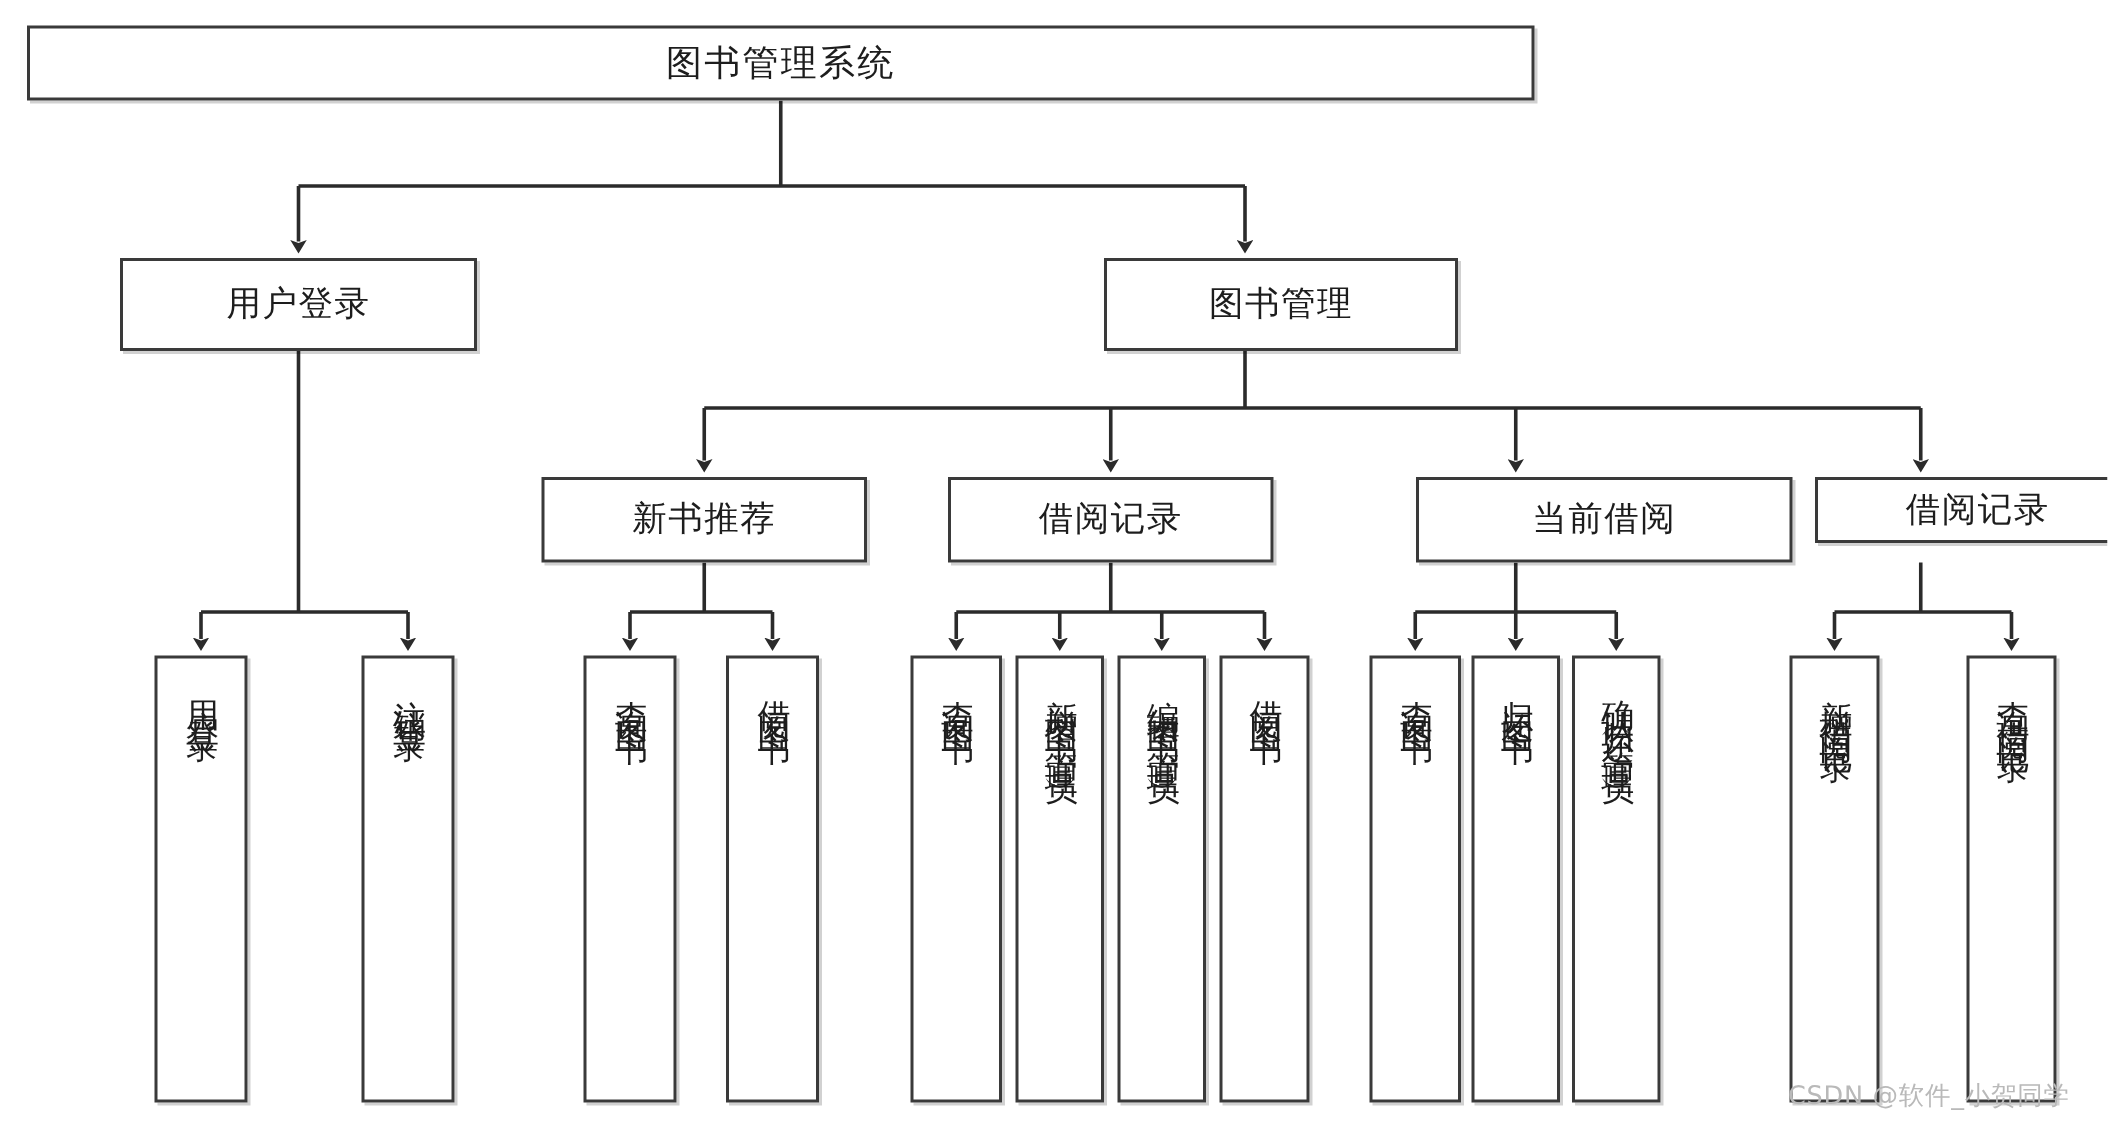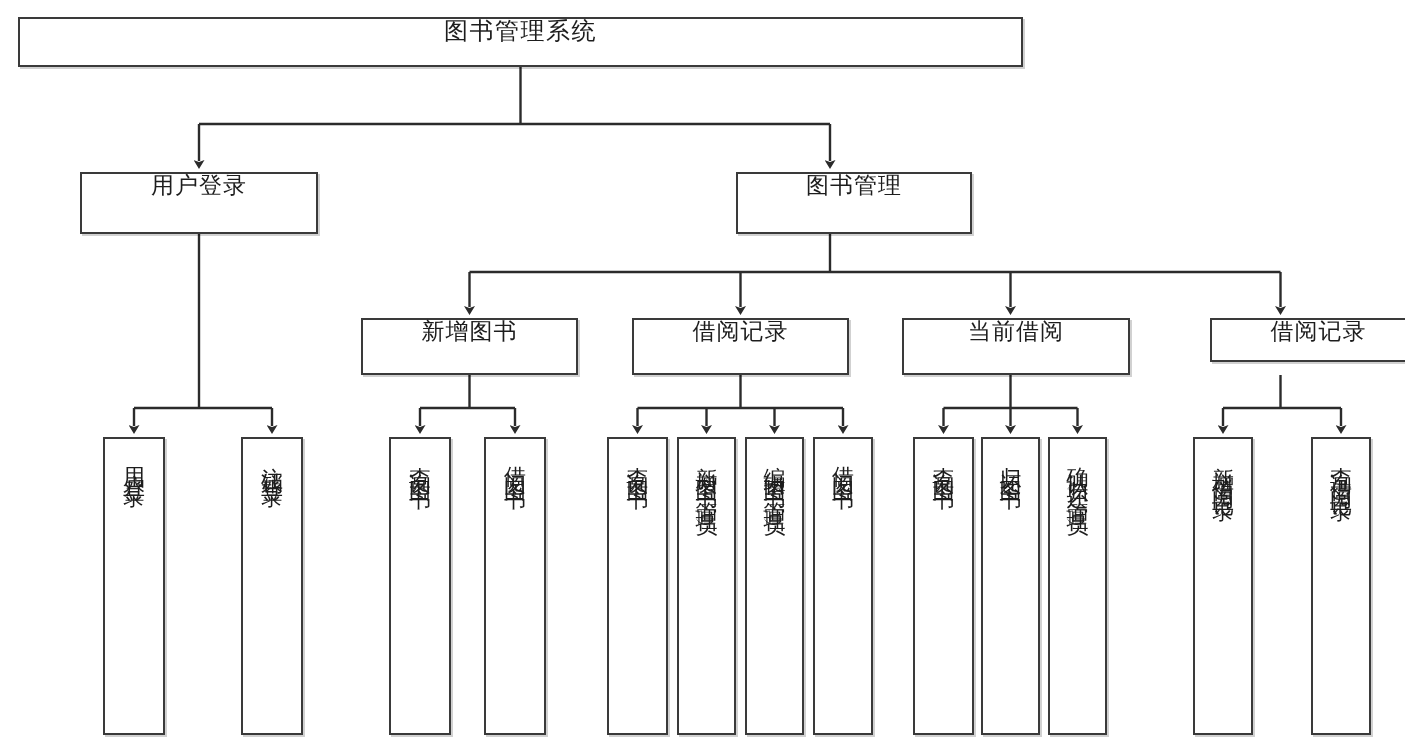--- a/index.html
+++ b/index.html
@@ -25,20 +25,21 @@
     width: 1405px;
     height: 747px;
     pointer-events: none;
   }
   .node {
     position: absolute;
     box-sizing: border-box;
     border: 2px solid #3a3a3a;
     background: #ffffff;
     display: flex;
+    align-items: center;
     justify-content: center;
     color: #1d1d1d;
     box-shadow: 2px 2px 0 rgba(0,0,0,0.18);
   }
   .node .lbl {
     display: block;
     text-align: center;
     line-height: 1.0;
     color: #1d1d1d;
   }
@@ -125,26 +126,26 @@
       <div class="node horiz root" style="left: 18px; top: 17px; width: 1005px; height: 50px;">
         <span class="lbl">图书管理系统</span>
       </div>
       <div class="node horiz" style="left: 80px; top: 172px; width: 238px; height: 62px;">
         <span class="lbl">用户登录</span>
       </div>
       <div class="node horiz" style="left: 736px; top: 172px; width: 236px; height: 62px;">
         <span class="lbl">图书管理</span>
       </div>
       <div class="node horiz" style="left: 361px; top: 318px; width: 217px; height: 57px;">
-        <span class="lbl">新增图书</span>
+        <span class="lbl">新书推荐</span>
       </div>
       <div class="node horiz" style="left: 632px; top: 318px; width: 217px; height: 57px;">
         <span class="lbl">借阅记录</span>
       </div>
-      <div class="node horiz" style="left: 902px; top: 318px; width: 228px; height: 57px;">
+      <div class="node horiz" style="left: 944px; top: 318px; width: 251px; height: 57px;">
         <span class="lbl">当前借阅</span>
       </div>
       <div class="node horiz" style="left: 1210px; top: 318px; width: 217px; height: 44px;">
         <span class="lbl">借阅记录</span>
       </div>
       <div class="node vert" style="left: 103px; top: 437px; width: 62px; height: 298px;">
         <span class="lbl">用户登录</span>
       </div>
       <div class="node vert" style="left: 241px; top: 437px; width: 62px; height: 298px;">
         <span class="lbl">注销登录</span>
@@ -177,13 +178,14 @@
         <span class="lbl">确认归还（管理员）</span>
       </div>
       <div class="node vert" style="left: 1193px; top: 437px; width: 60px; height: 298px;">
         <span class="lbl">新增借阅记录</span>
       </div>
       <div class="node vert" style="left: 1311px; top: 437px; width: 60px; height: 298px;">
         <span class="lbl">查询借阅记录</span>
       </div>
     </div>
 
+  <div class="watermark" style="left: 1192px; top: 719px;">CSDN @软件_小贺同学</div>
 </div>
 
 </body></html>

